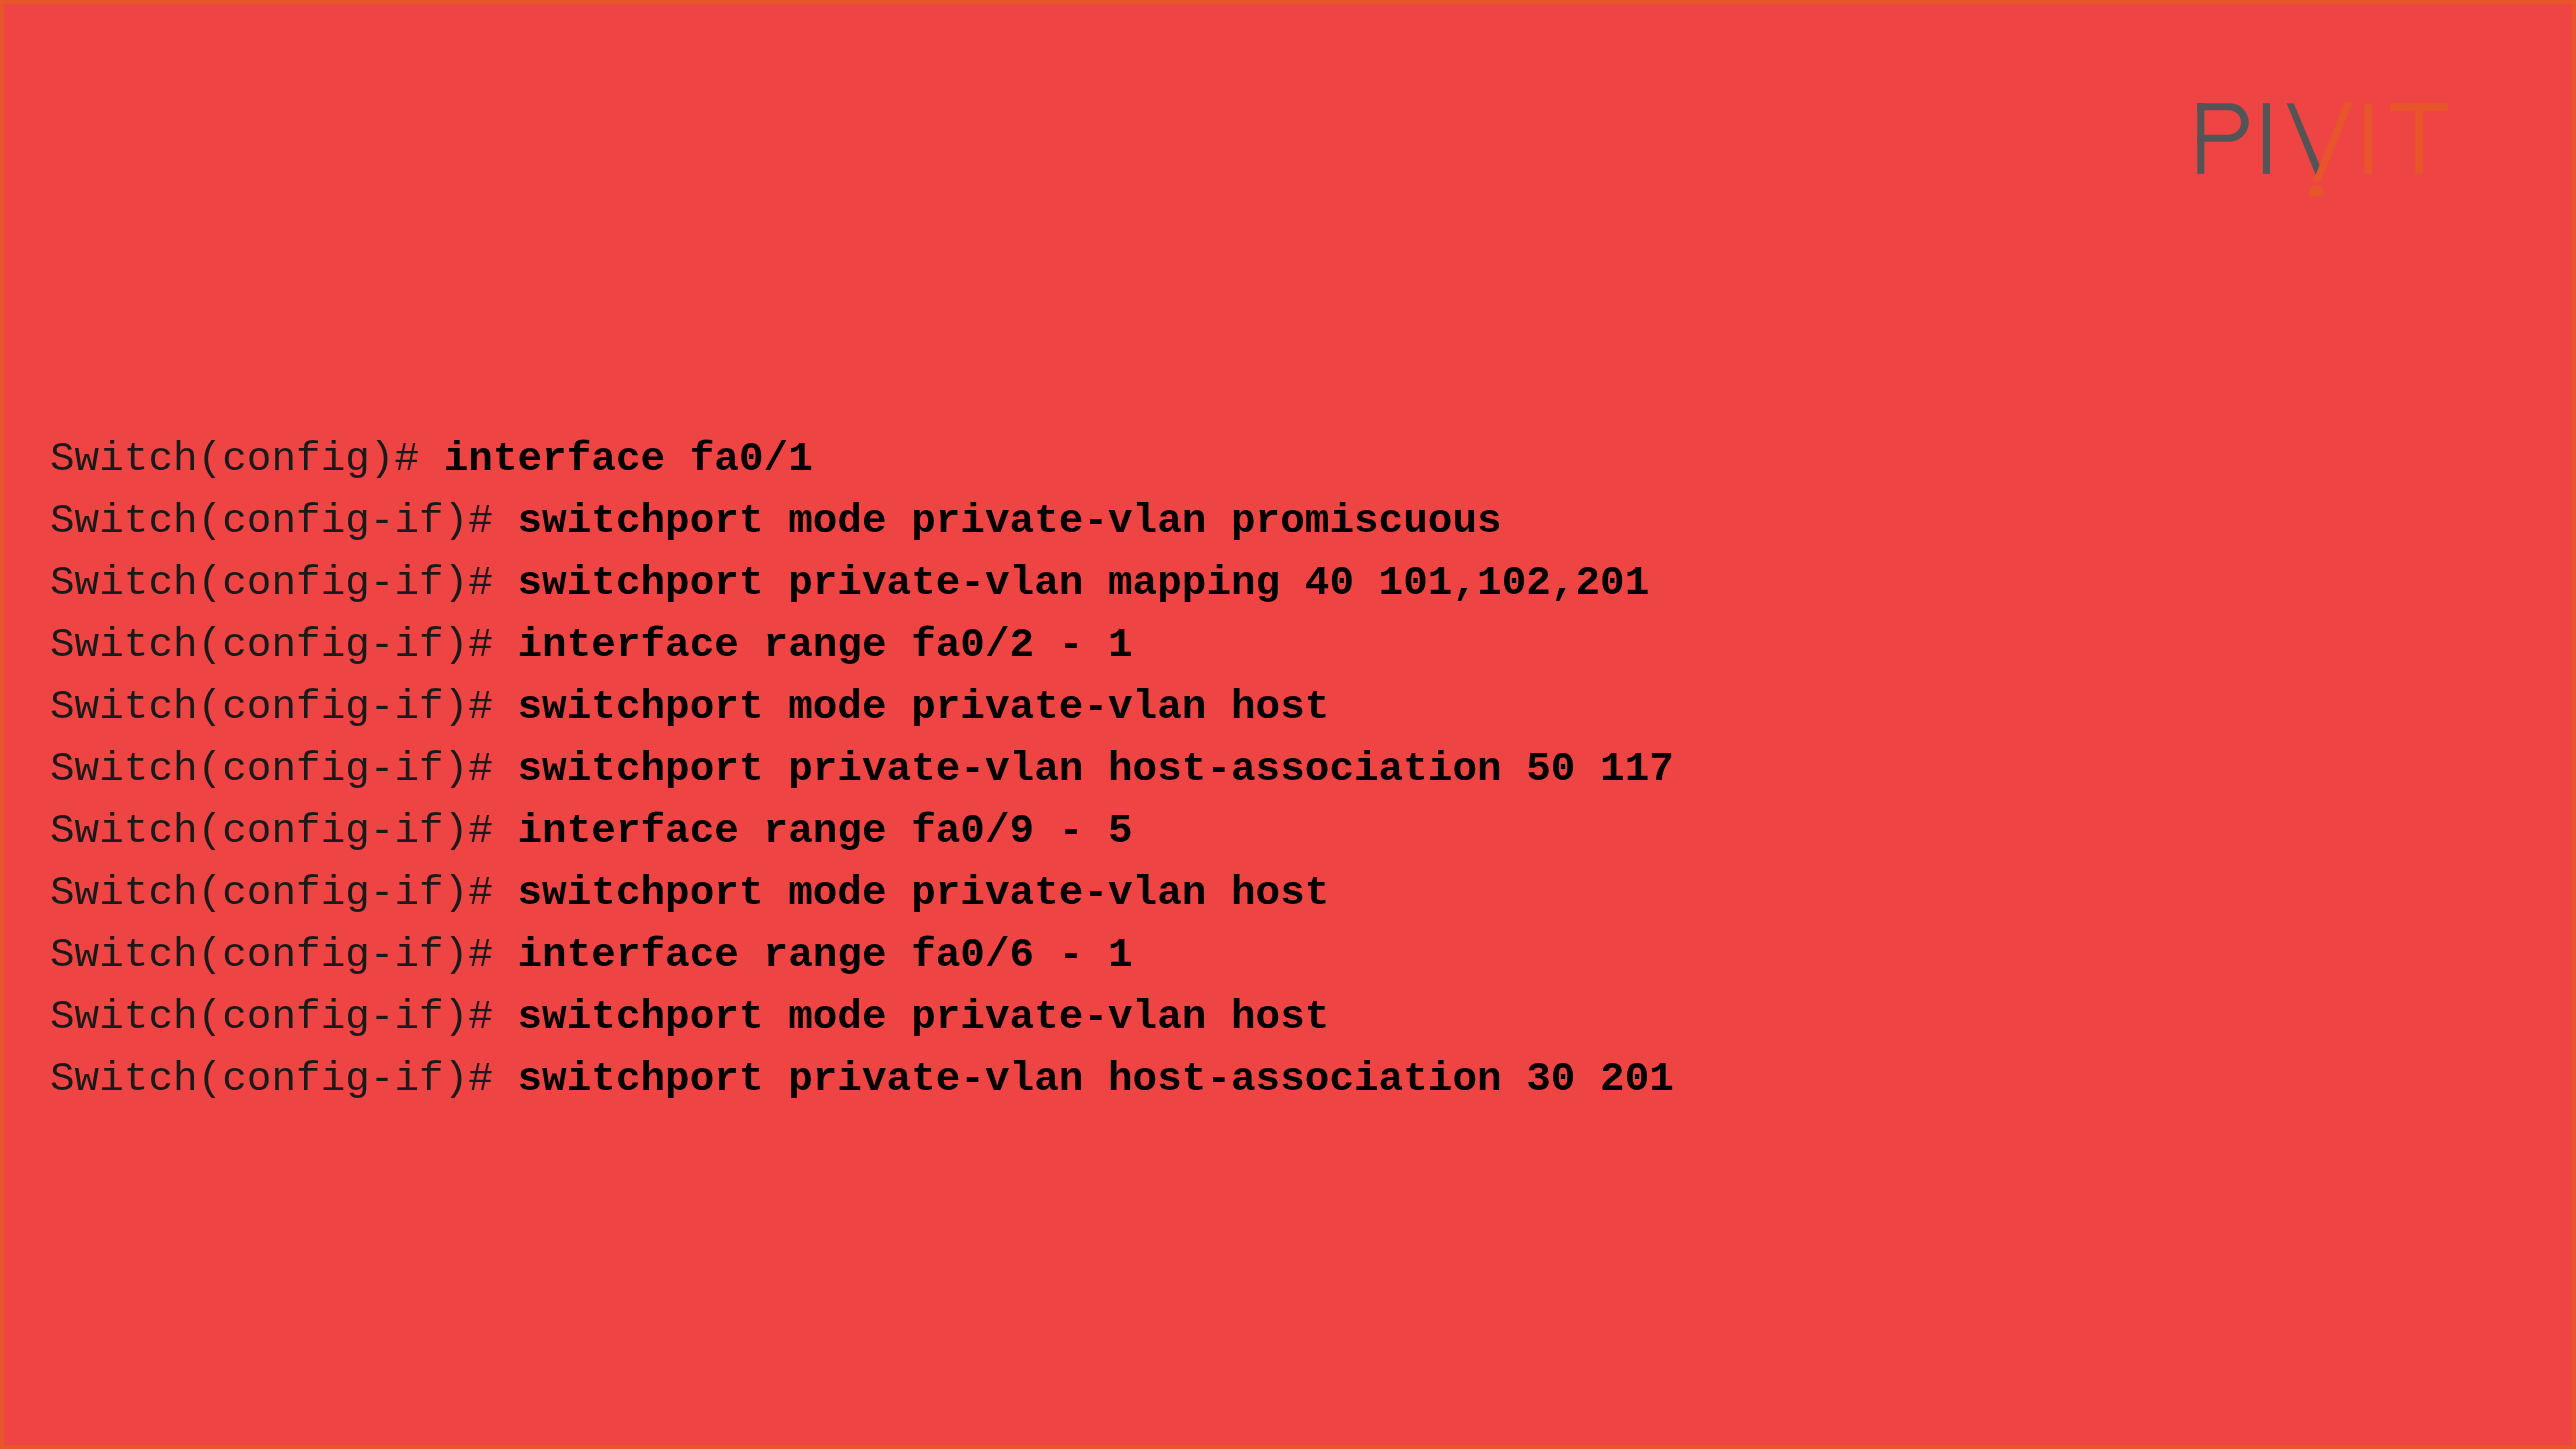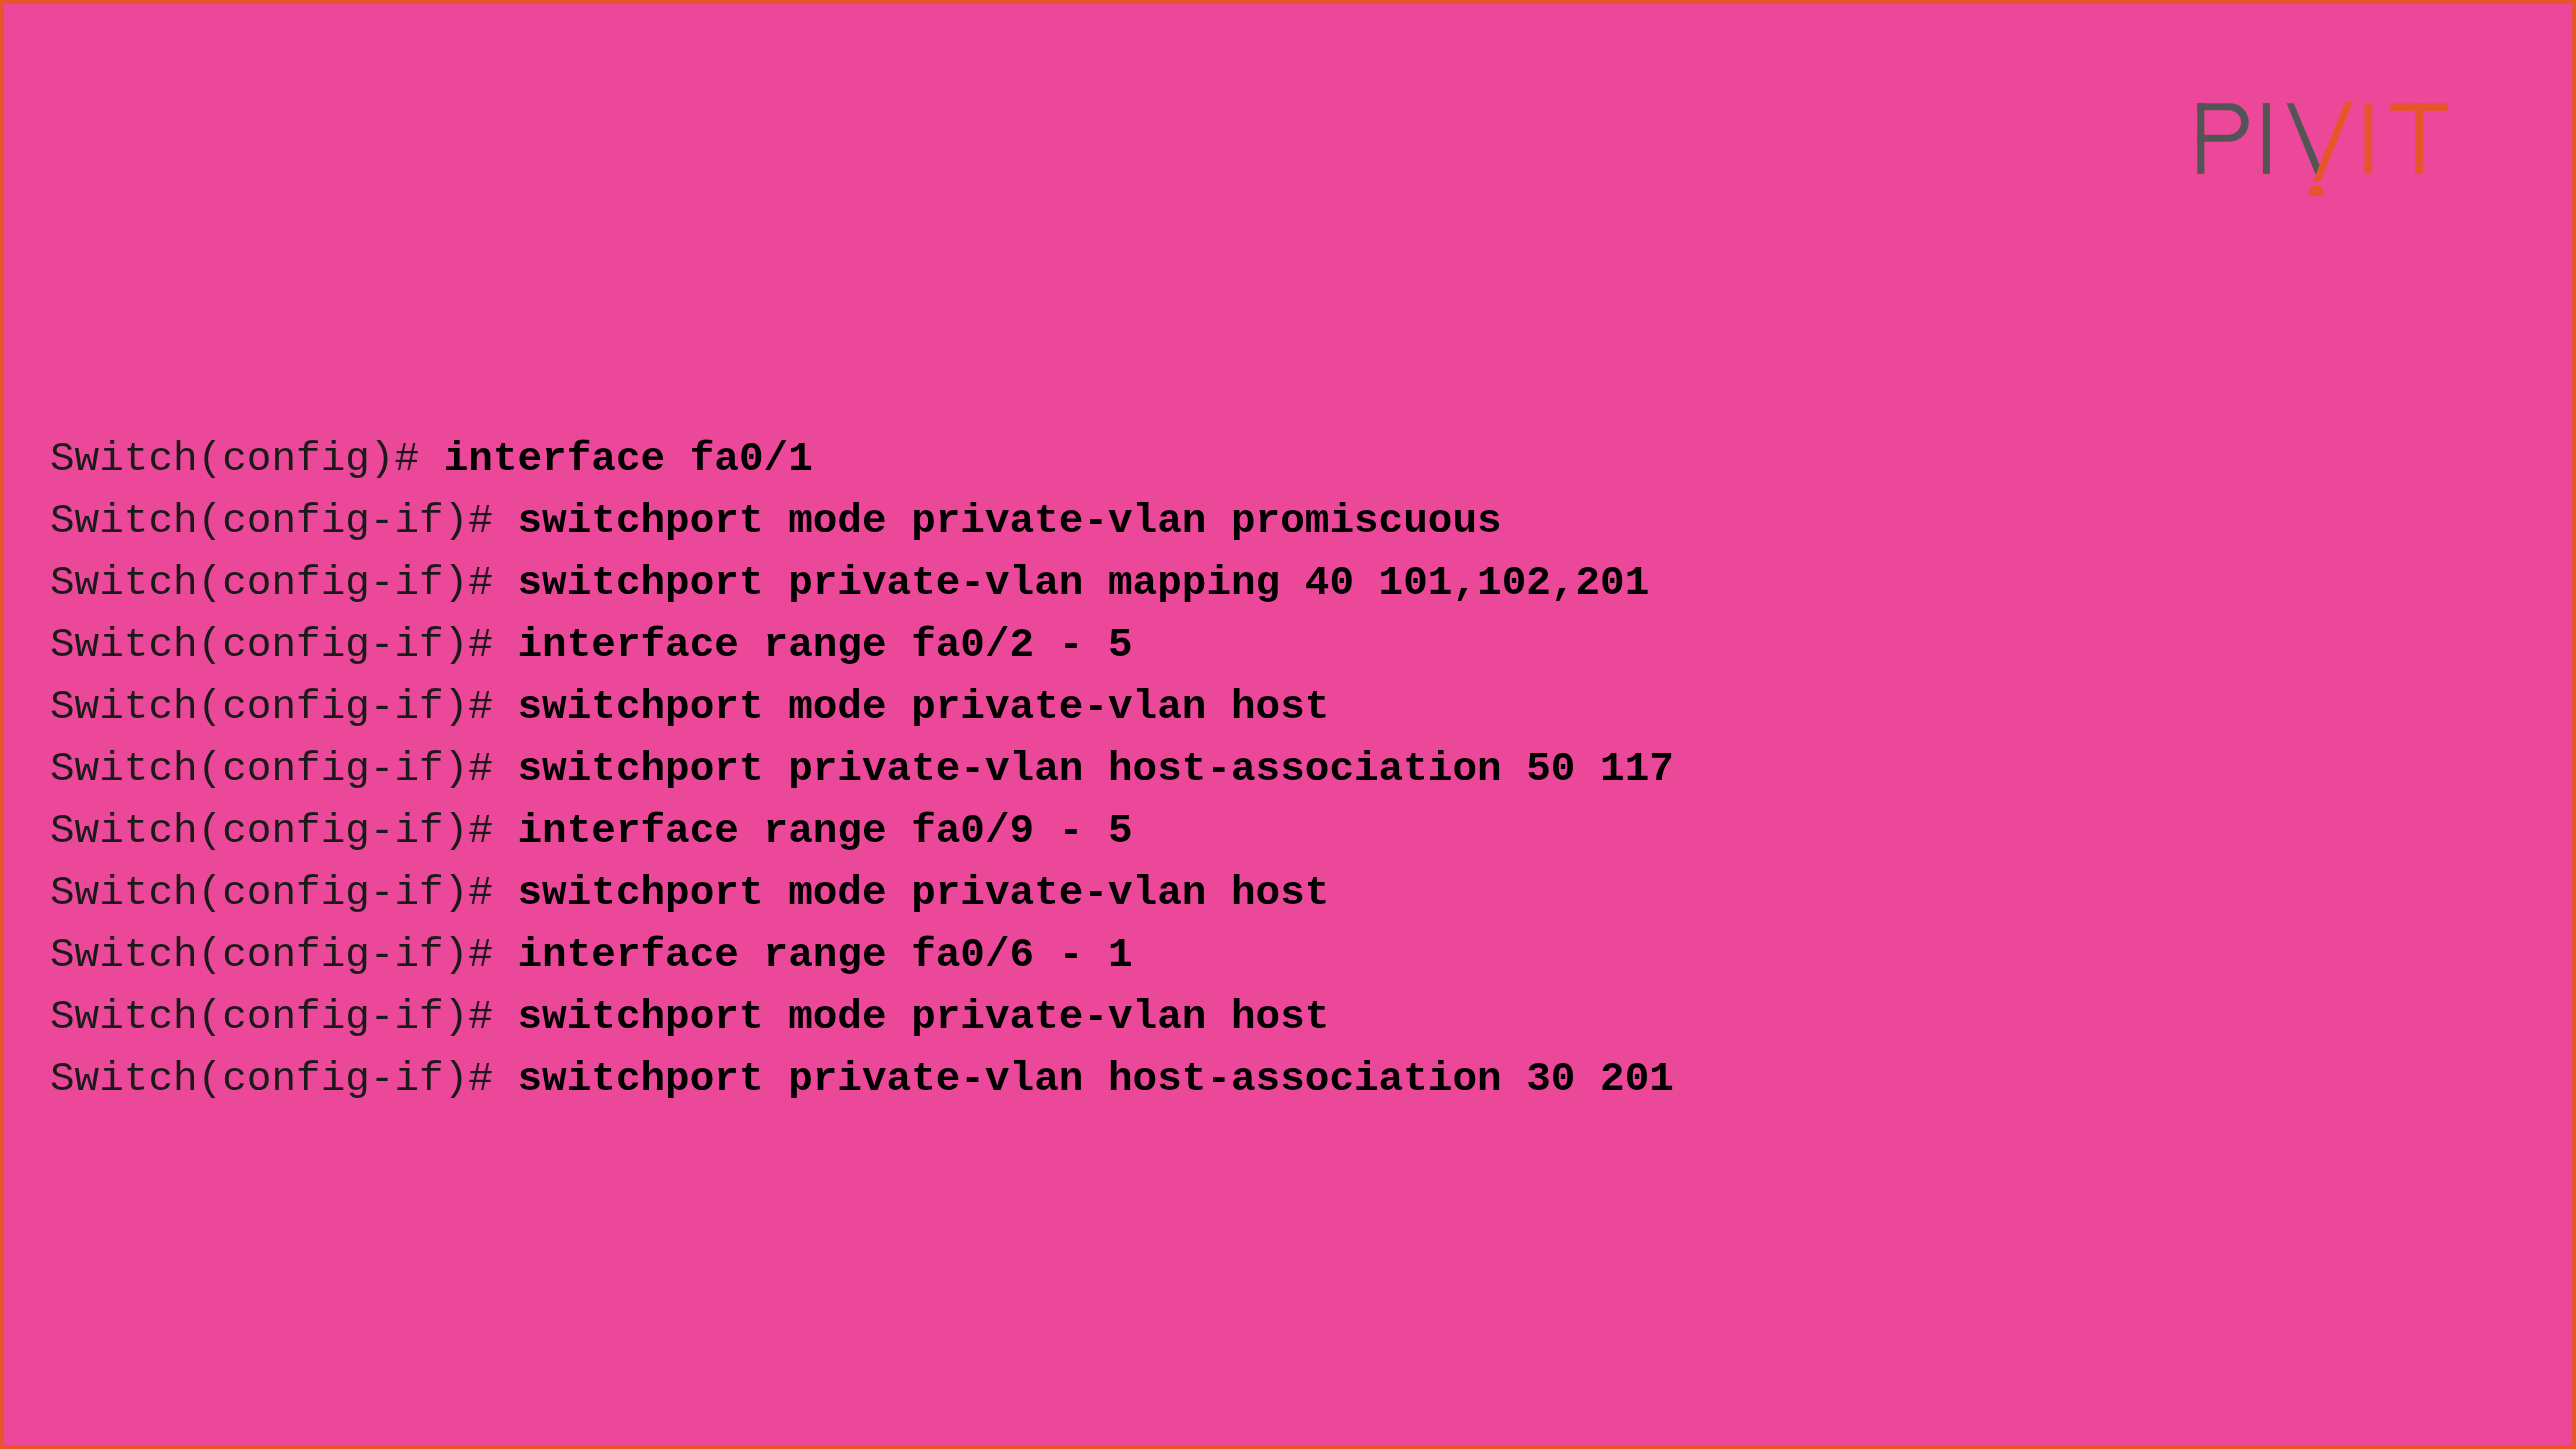--- a/index.html
+++ b/index.html
@@ -12,21 +12,21 @@
     height: 1449px;
     font-family: "Liberation Mono", "DejaVu Sans Mono", monospace;
     overflow: hidden;
   }
 
   .page {
     position: relative;
     width: 2576px;
     height: 1449px;
     box-sizing: border-box;
-    background: #ec4899;
+    background: #ef4444;
     border: 4.5px solid #E8552B;
   }
 
   
   .logo {
     position: absolute;
     top: 95px;
     right: 124px;
     width: 252px;
     height: 97px;
@@ -90,21 +90,21 @@
   </div>
 
   <div class="terminal">
 
     <div class="cli-line"><span class="cli-prompt">Switch(config)# </span><span class="cli-cmd">interface fa0/1</span></div>
 
     <div class="cli-line"><span class="cli-prompt">Switch(config-if)# </span><span class="cli-cmd">switchport mode private-vlan promiscuous</span></div>
 
     <div class="cli-line"><span class="cli-prompt">Switch(config-if)# </span><span class="cli-cmd">switchport private-vlan mapping 40 101,102,201</span></div>
 
-    <div class="cli-line"><span class="cli-prompt">Switch(config-if)# </span><span class="cli-cmd">interface range fa0/2 - 5</span></div>
+    <div class="cli-line"><span class="cli-prompt">Switch(config-if)# </span><span class="cli-cmd">interface range fa0/2 - 1</span></div>
 
     <div class="cli-line"><span class="cli-prompt">Switch(config-if)# </span><span class="cli-cmd">switchport mode private-vlan host</span></div>
 
     <div class="cli-line"><span class="cli-prompt">Switch(config-if)# </span><span class="cli-cmd">switchport private-vlan host-association 50 117</span></div>
 
     <div class="cli-line"><span class="cli-prompt">Switch(config-if)# </span><span class="cli-cmd">interface range fa0/9 - 5</span></div>
 
     <div class="cli-line"><span class="cli-prompt">Switch(config-if)# </span><span class="cli-cmd">switchport mode private-vlan host</span></div>
 
 

